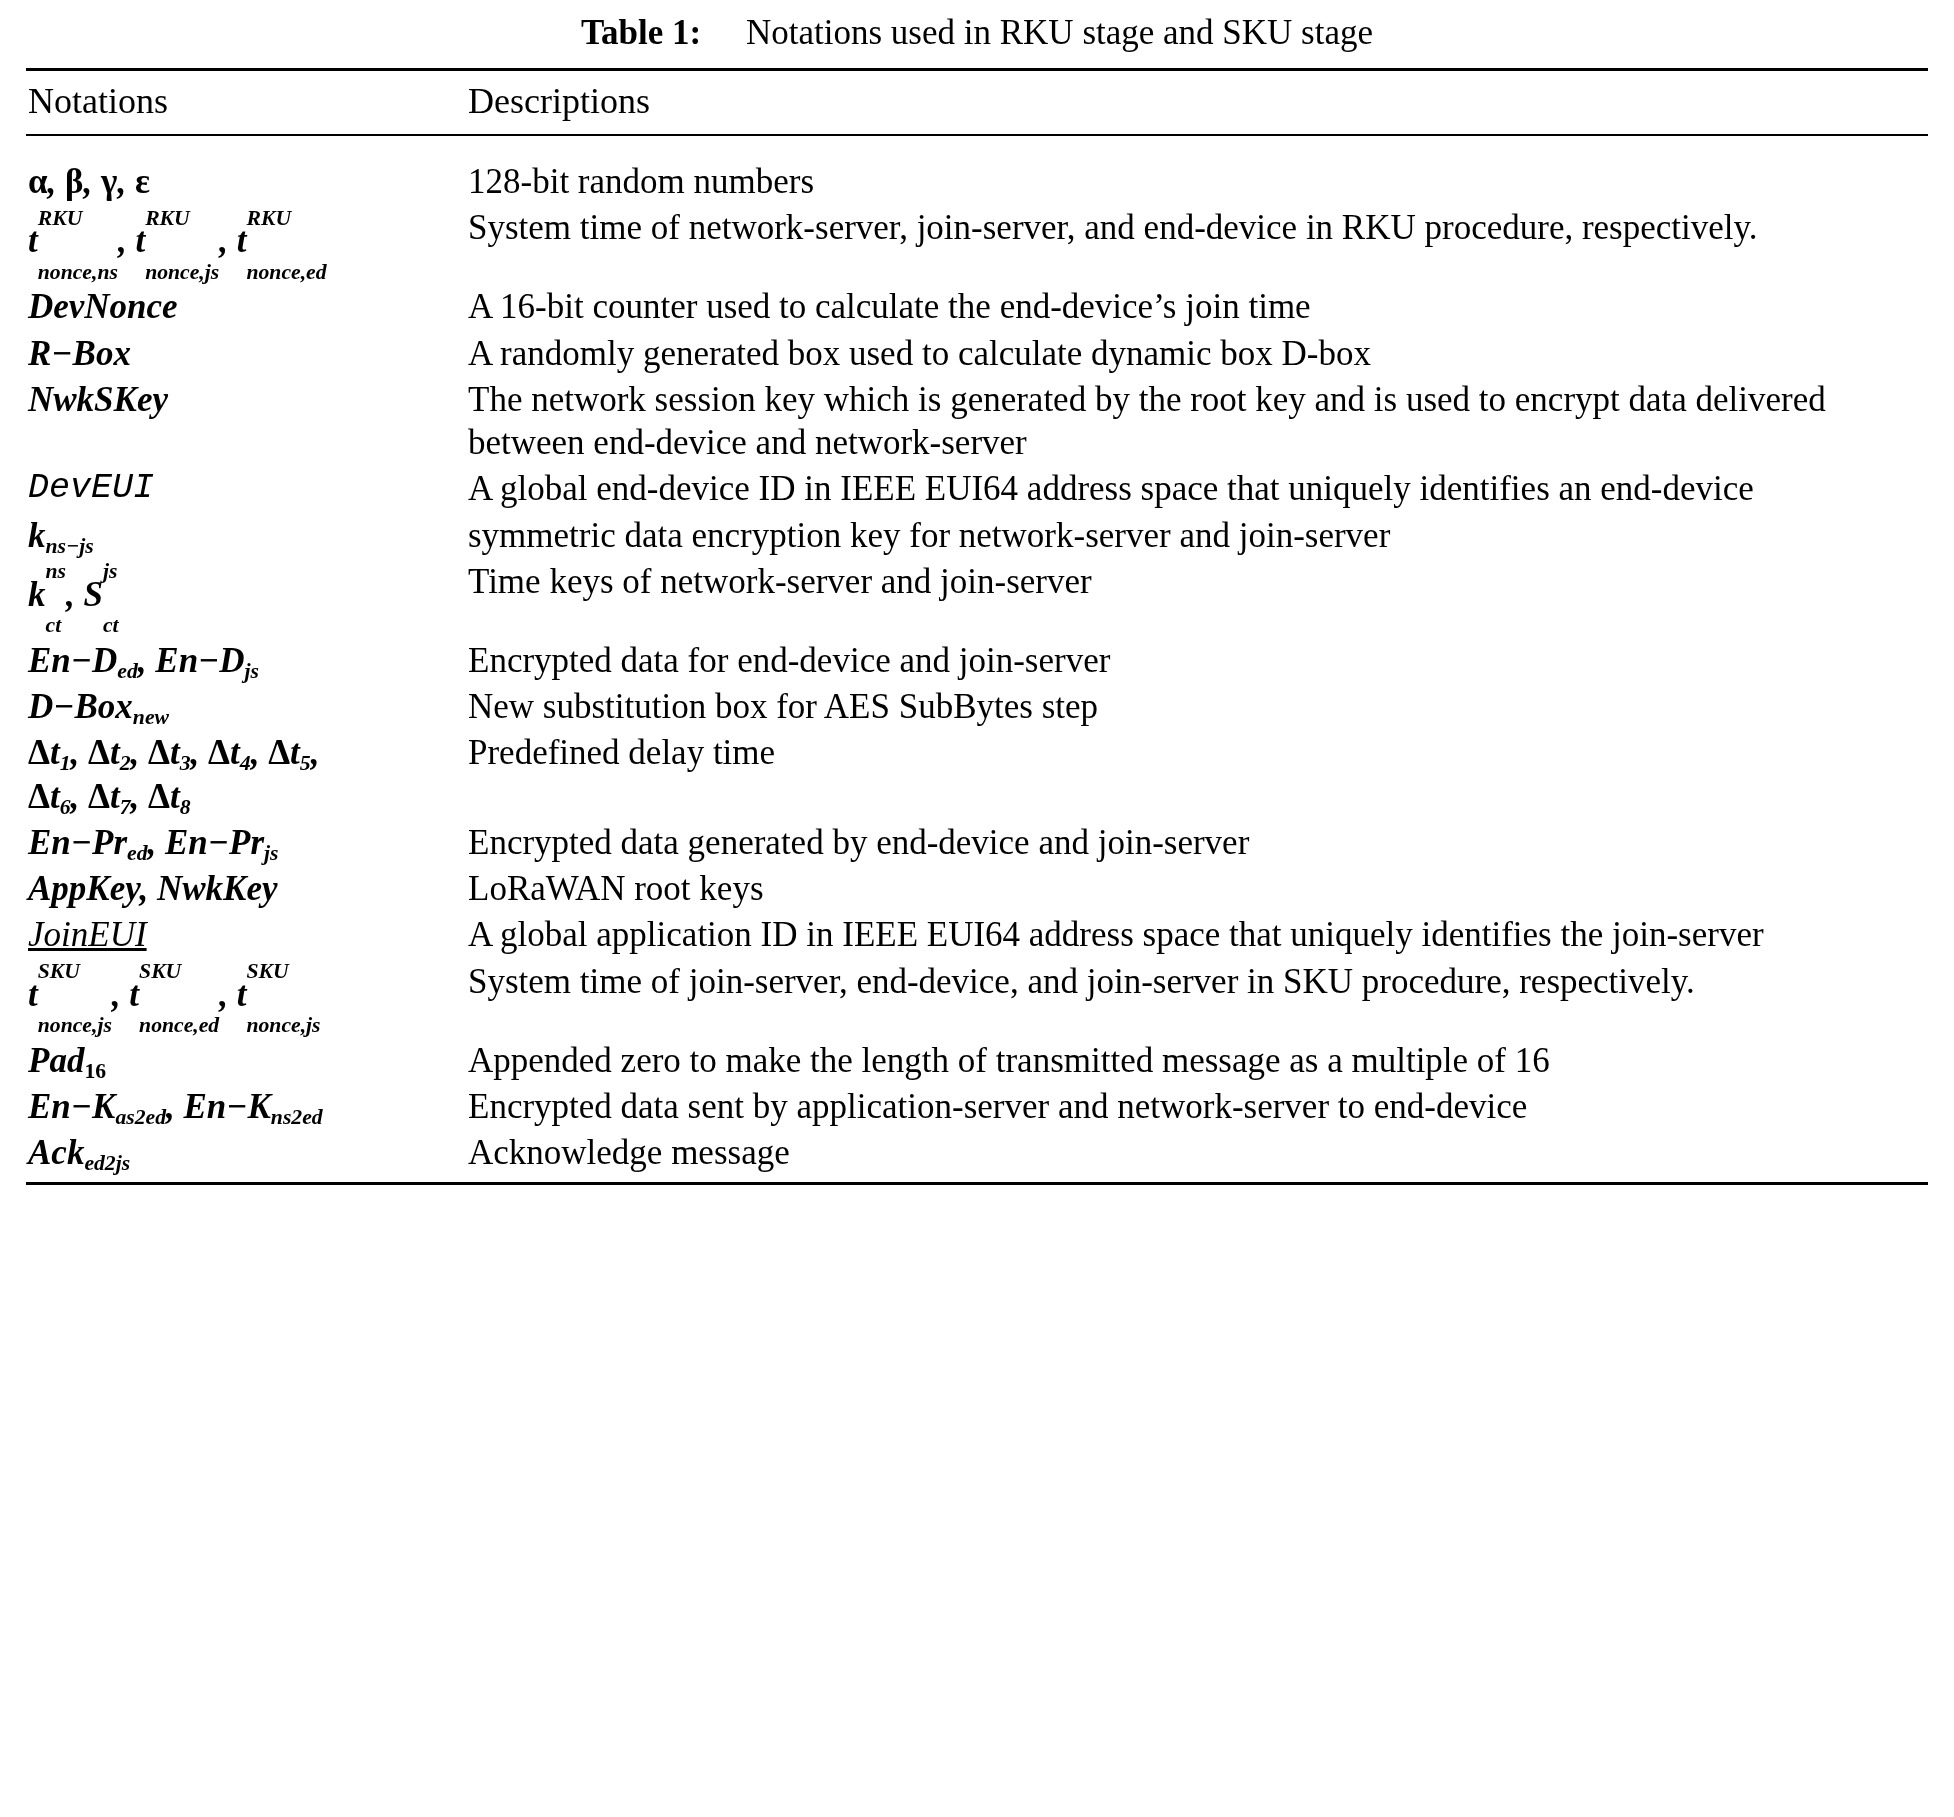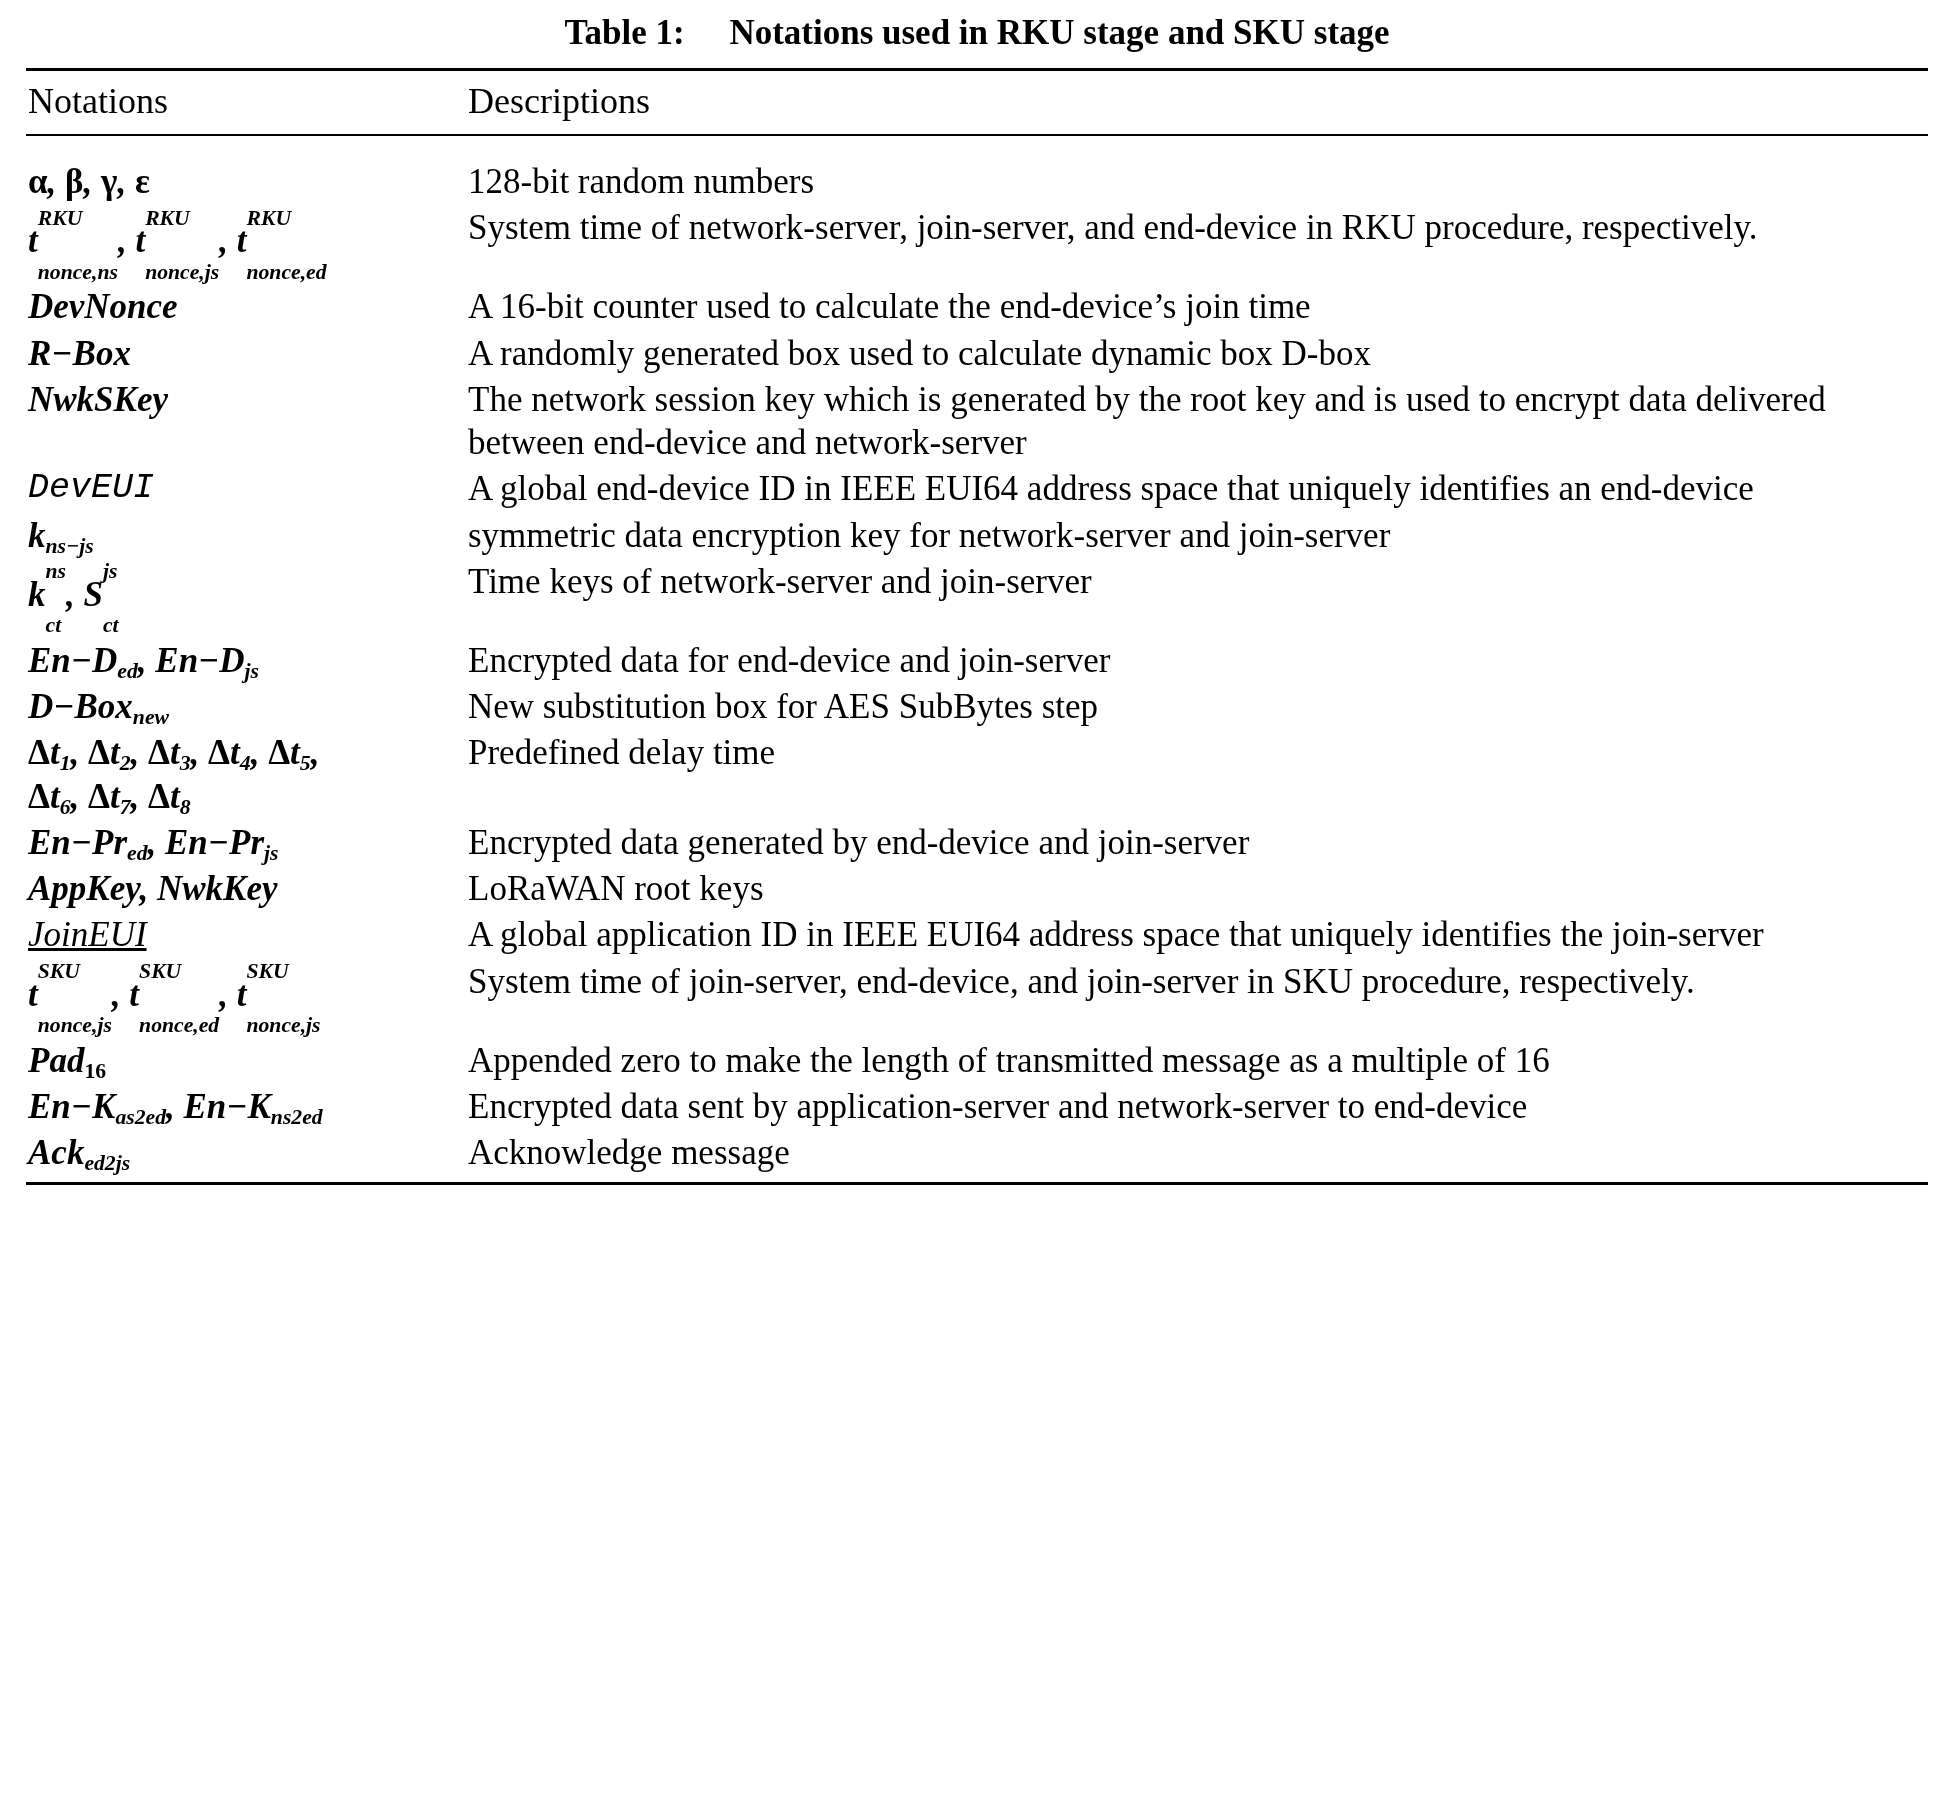--- a/index.html
+++ b/index.html
@@ -21,21 +21,21 @@
     text-align: center;
     font-size: 35px;
     line-height: 1.2;
     padding: 4px 0 14px 0;
     white-space: nowrap;
   }
   .table-caption .cap-label {
     font-weight: bold;
   }
   .table-caption .cap-text {
-    font-weight: bold;
+    font-weight: normal;
     margin-left: 36px;
   }
   table.notations {
     width: 100%;
     border-collapse: collapse;
     table-layout: fixed;
   }
   table.notations col.c1 { width: 440px; }
   table.notations col.c2 { width: auto; }
   thead th {

